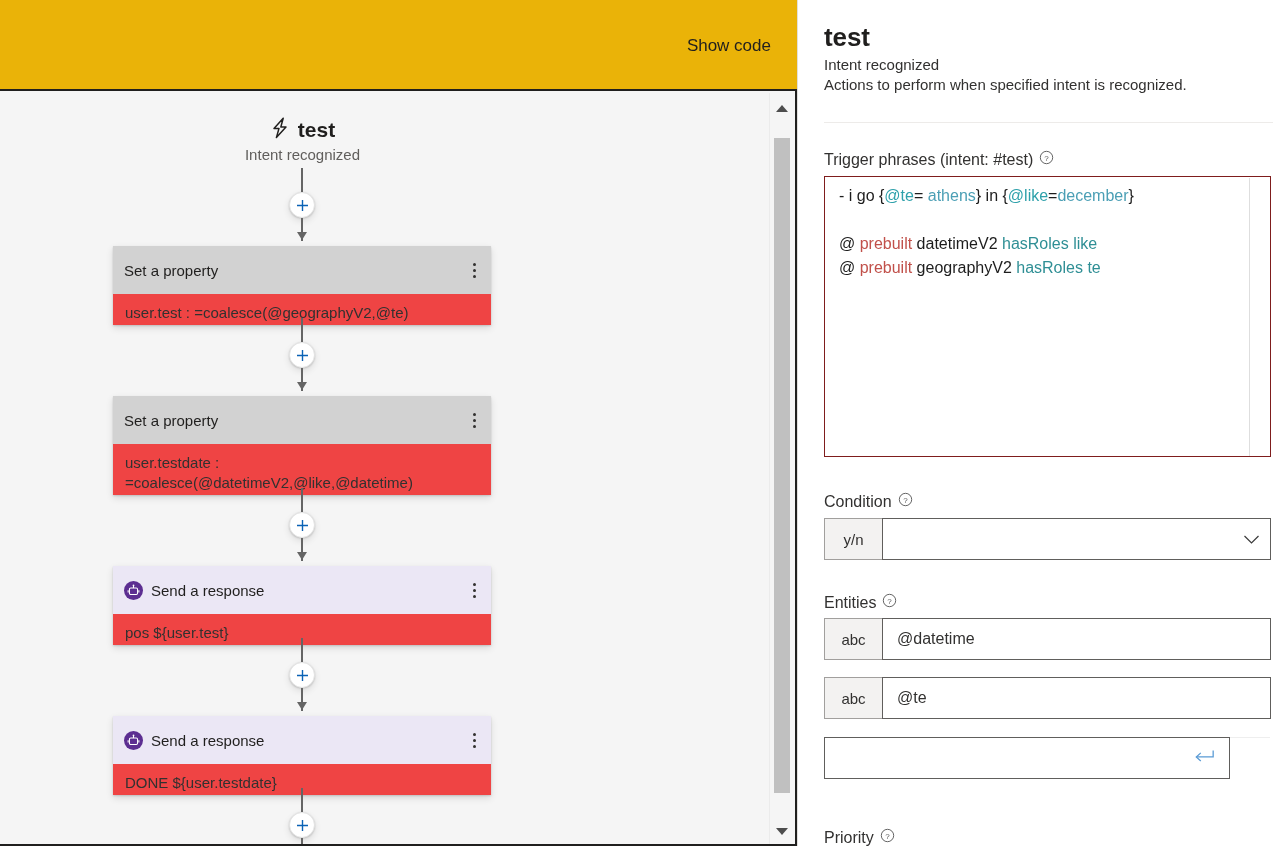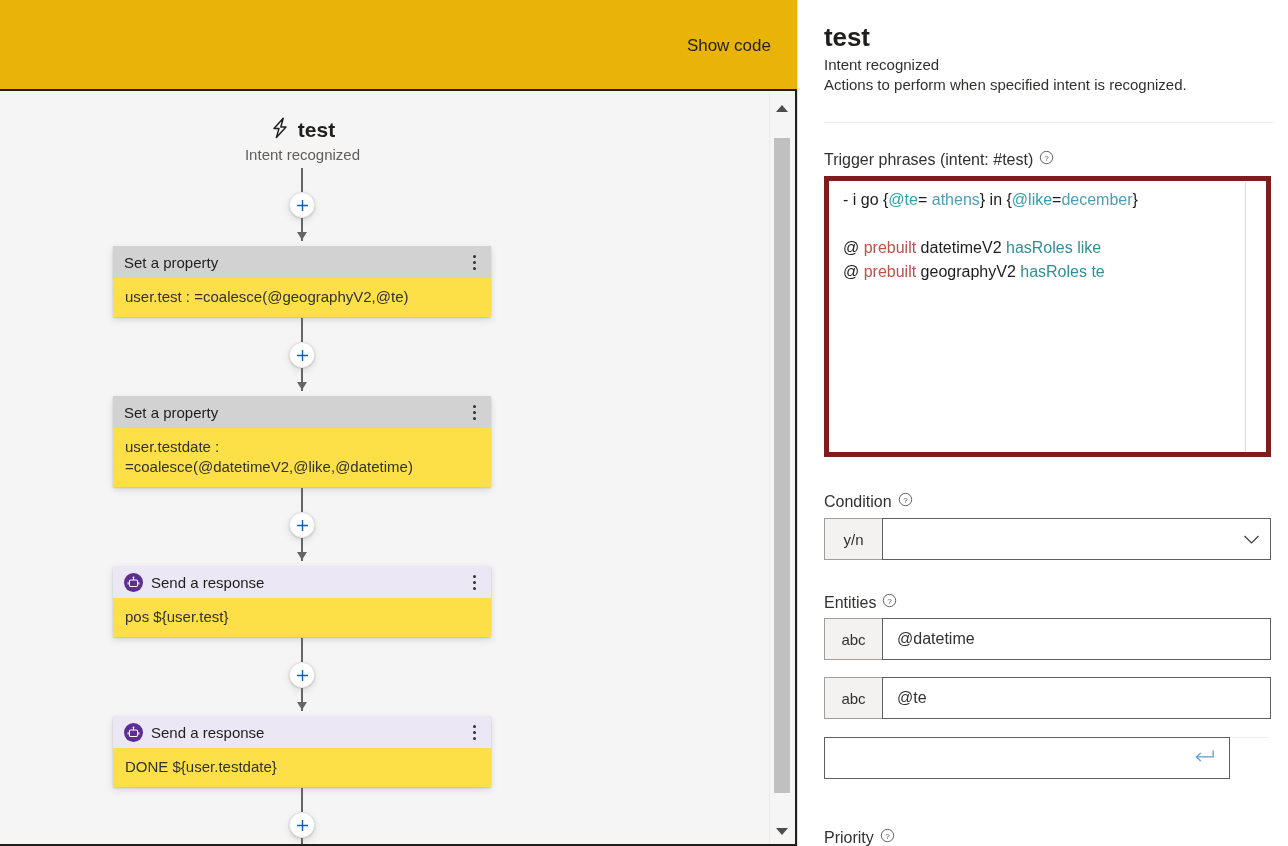--- a/index.html
+++ b/index.html
@@ -81,42 +81,42 @@
   .plus-node svg { display: block; }
 
   
   .card {
     position: absolute; left: 113px; width: 378px;
     background: #ffffff;
     box-shadow: 0 0.6px 1.8px rgba(0,0,0,.14), 0 3.2px 7.2px rgba(0,0,0,.12);
     cursor: pointer;
   }
   .card-head {
-    height: 32px; display: flex; align-items: center;
+    height: 48px; display: flex; align-items: center;
     padding: 0 8px 0 11px; gap: 8px;
   }
   .card-head.gray { background: #d2d2d2; }
   .card-head.lilac { background: #ebe7f5; }
   .card-head-title {
     font-size: 15px; color: #201f1e; flex: 1 1 auto;
     white-space: nowrap; overflow: hidden; text-overflow: ellipsis;
   }
   .bot-badge {
     width: 19px; height: 19px; border-radius: 50%;
     background: #5c2e91; flex: 0 0 auto;
     display: flex; align-items: center; justify-content: center;
   }
   .kebab {
     flex: 0 0 auto; width: 18px; height: 22px;
     display: flex; flex-direction: column; align-items: center;
     justify-content: center; gap: 3px; cursor: pointer;
   }
   .kebab i { display: block; width: 3px; height: 3px; border-radius: 50%; background: #323130; }
   .card-body {
-    background: #fde047; padding: 9px 12px 10px 12px;
+    background: #ef4444; padding: 9px 12px 2px 12px;
     font-size: 15px; color: #323130; line-height: 20px;
     white-space: pre-line;
   }
 
   
   #canvas-vscroll {
     position: absolute; right: 2px; top: 2px;
     width: 24px; height: 753px;
     background: #f5f5f5;
     border-left: 1px solid #ebebeb;
@@ -169,21 +169,21 @@
   .field-label {
     position: absolute; font-size: 16px; color: #323130;
     display: flex; align-items: center; gap: 6px;
   }
   .help-icon { display: inline-block; vertical-align: middle; }
 
   
   #tp-editor {
     position: absolute; left: 823px - 797px; top: 176px;
     left: 26px; width: 447px; height: 281px;
-    border: 5px solid #7f1d1d; background: #ffffff;
+    border: 1px solid #7f1d1d; background: #ffffff;
     overflow: hidden; cursor: text;
   }
   #tp-code {
     position: absolute; left: 14px; top: 7px; right: 34px;
     font-size: 16px; line-height: 24px; color: #1d1d1d;
     white-space: pre-wrap;
   }
   #tp-gutter-line {
     position: absolute; right: 20px; top: 1px;
     width: 1px; height: 279px; background: #dedede;

